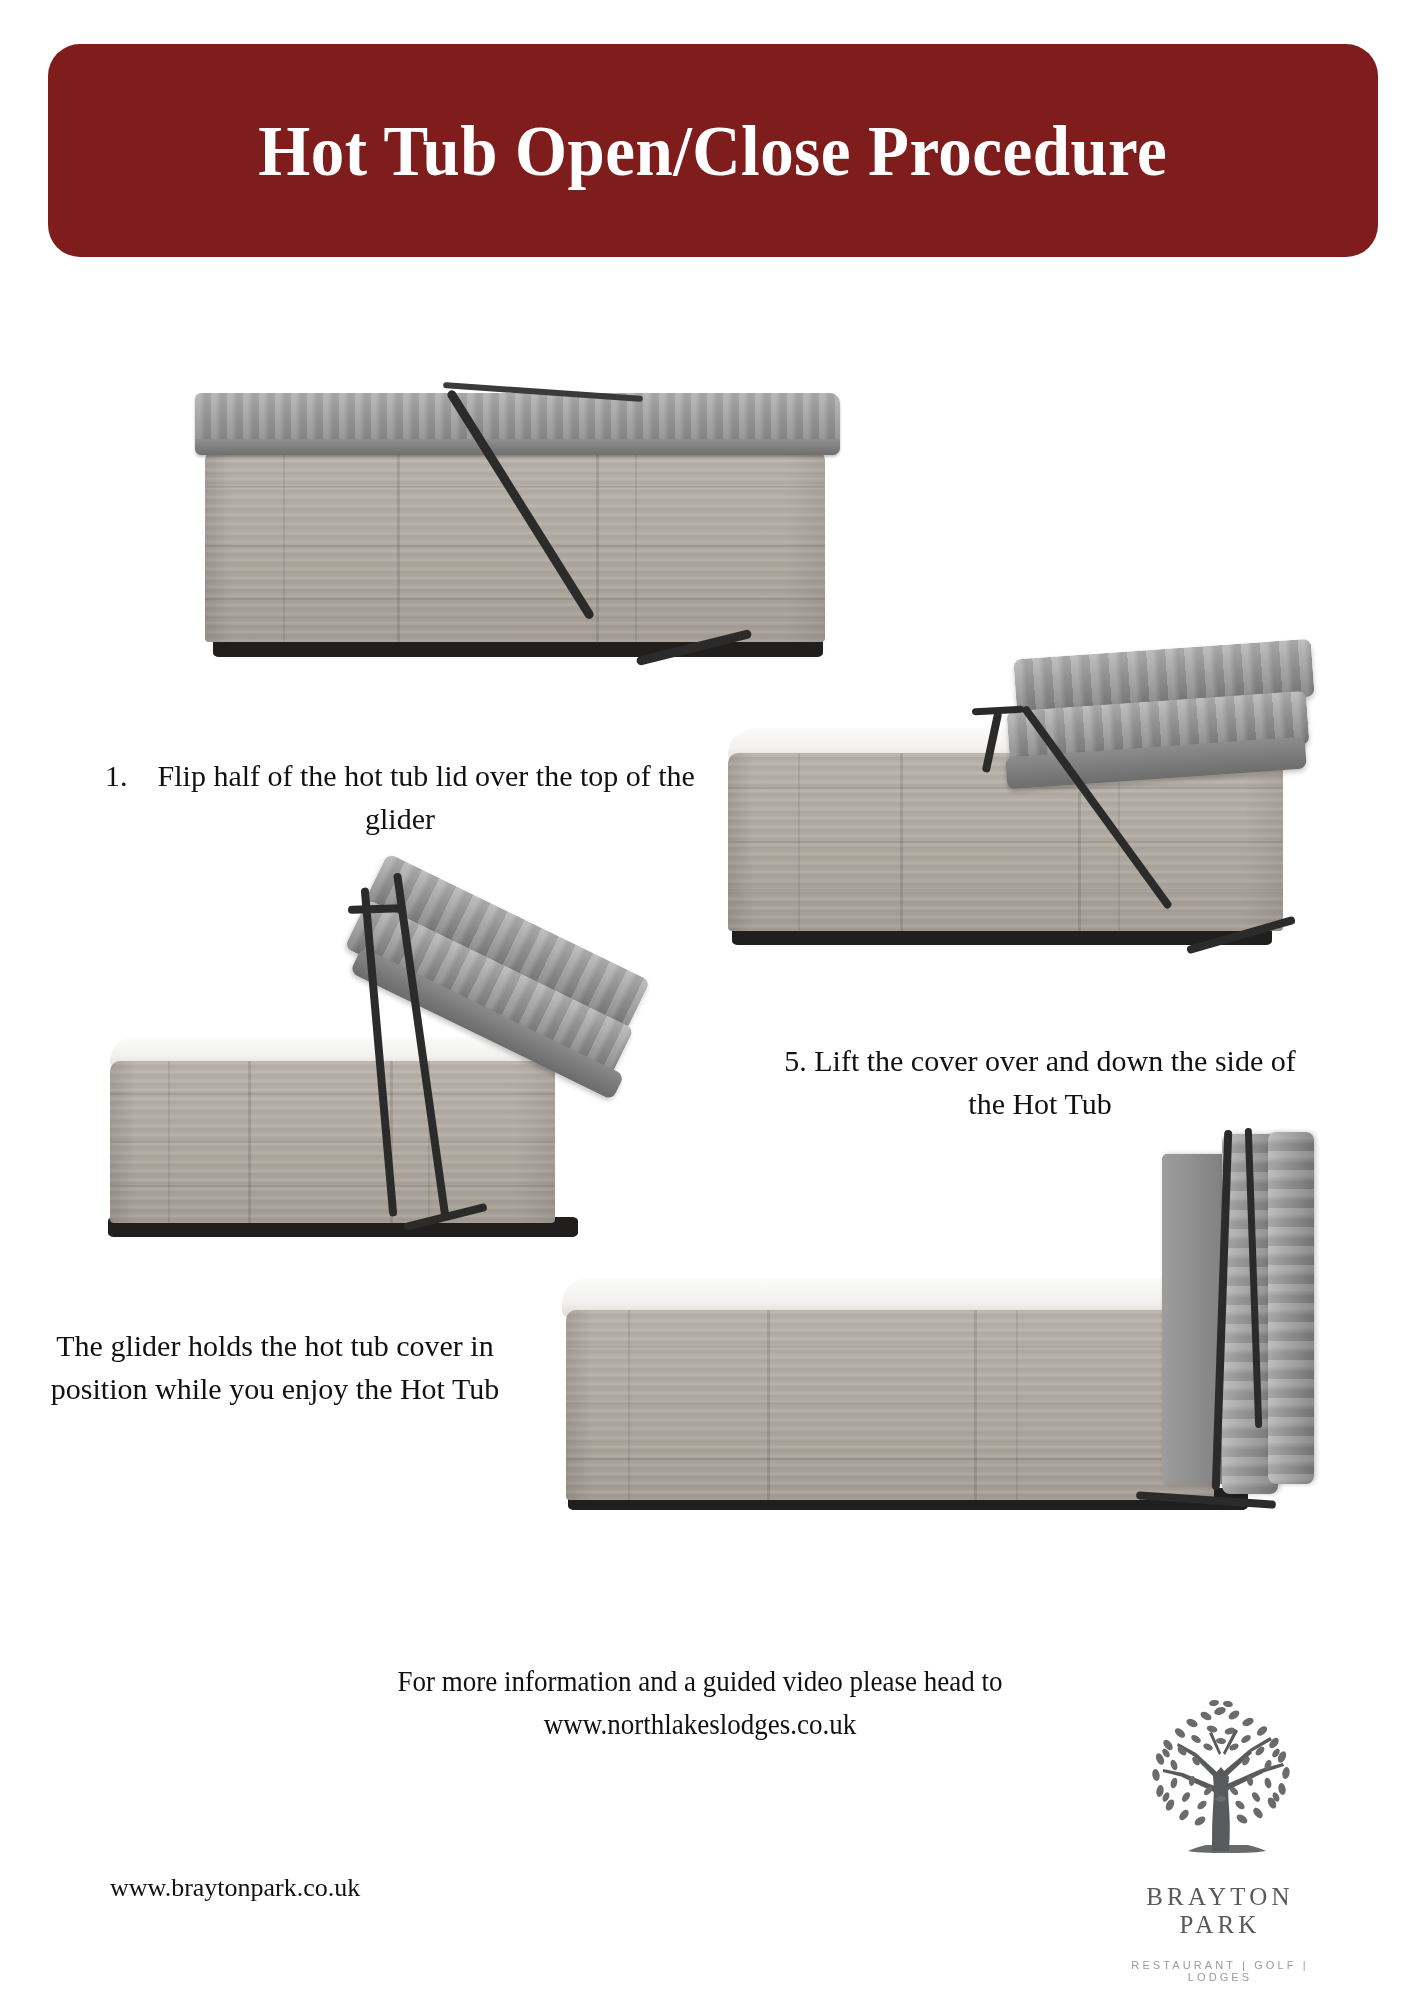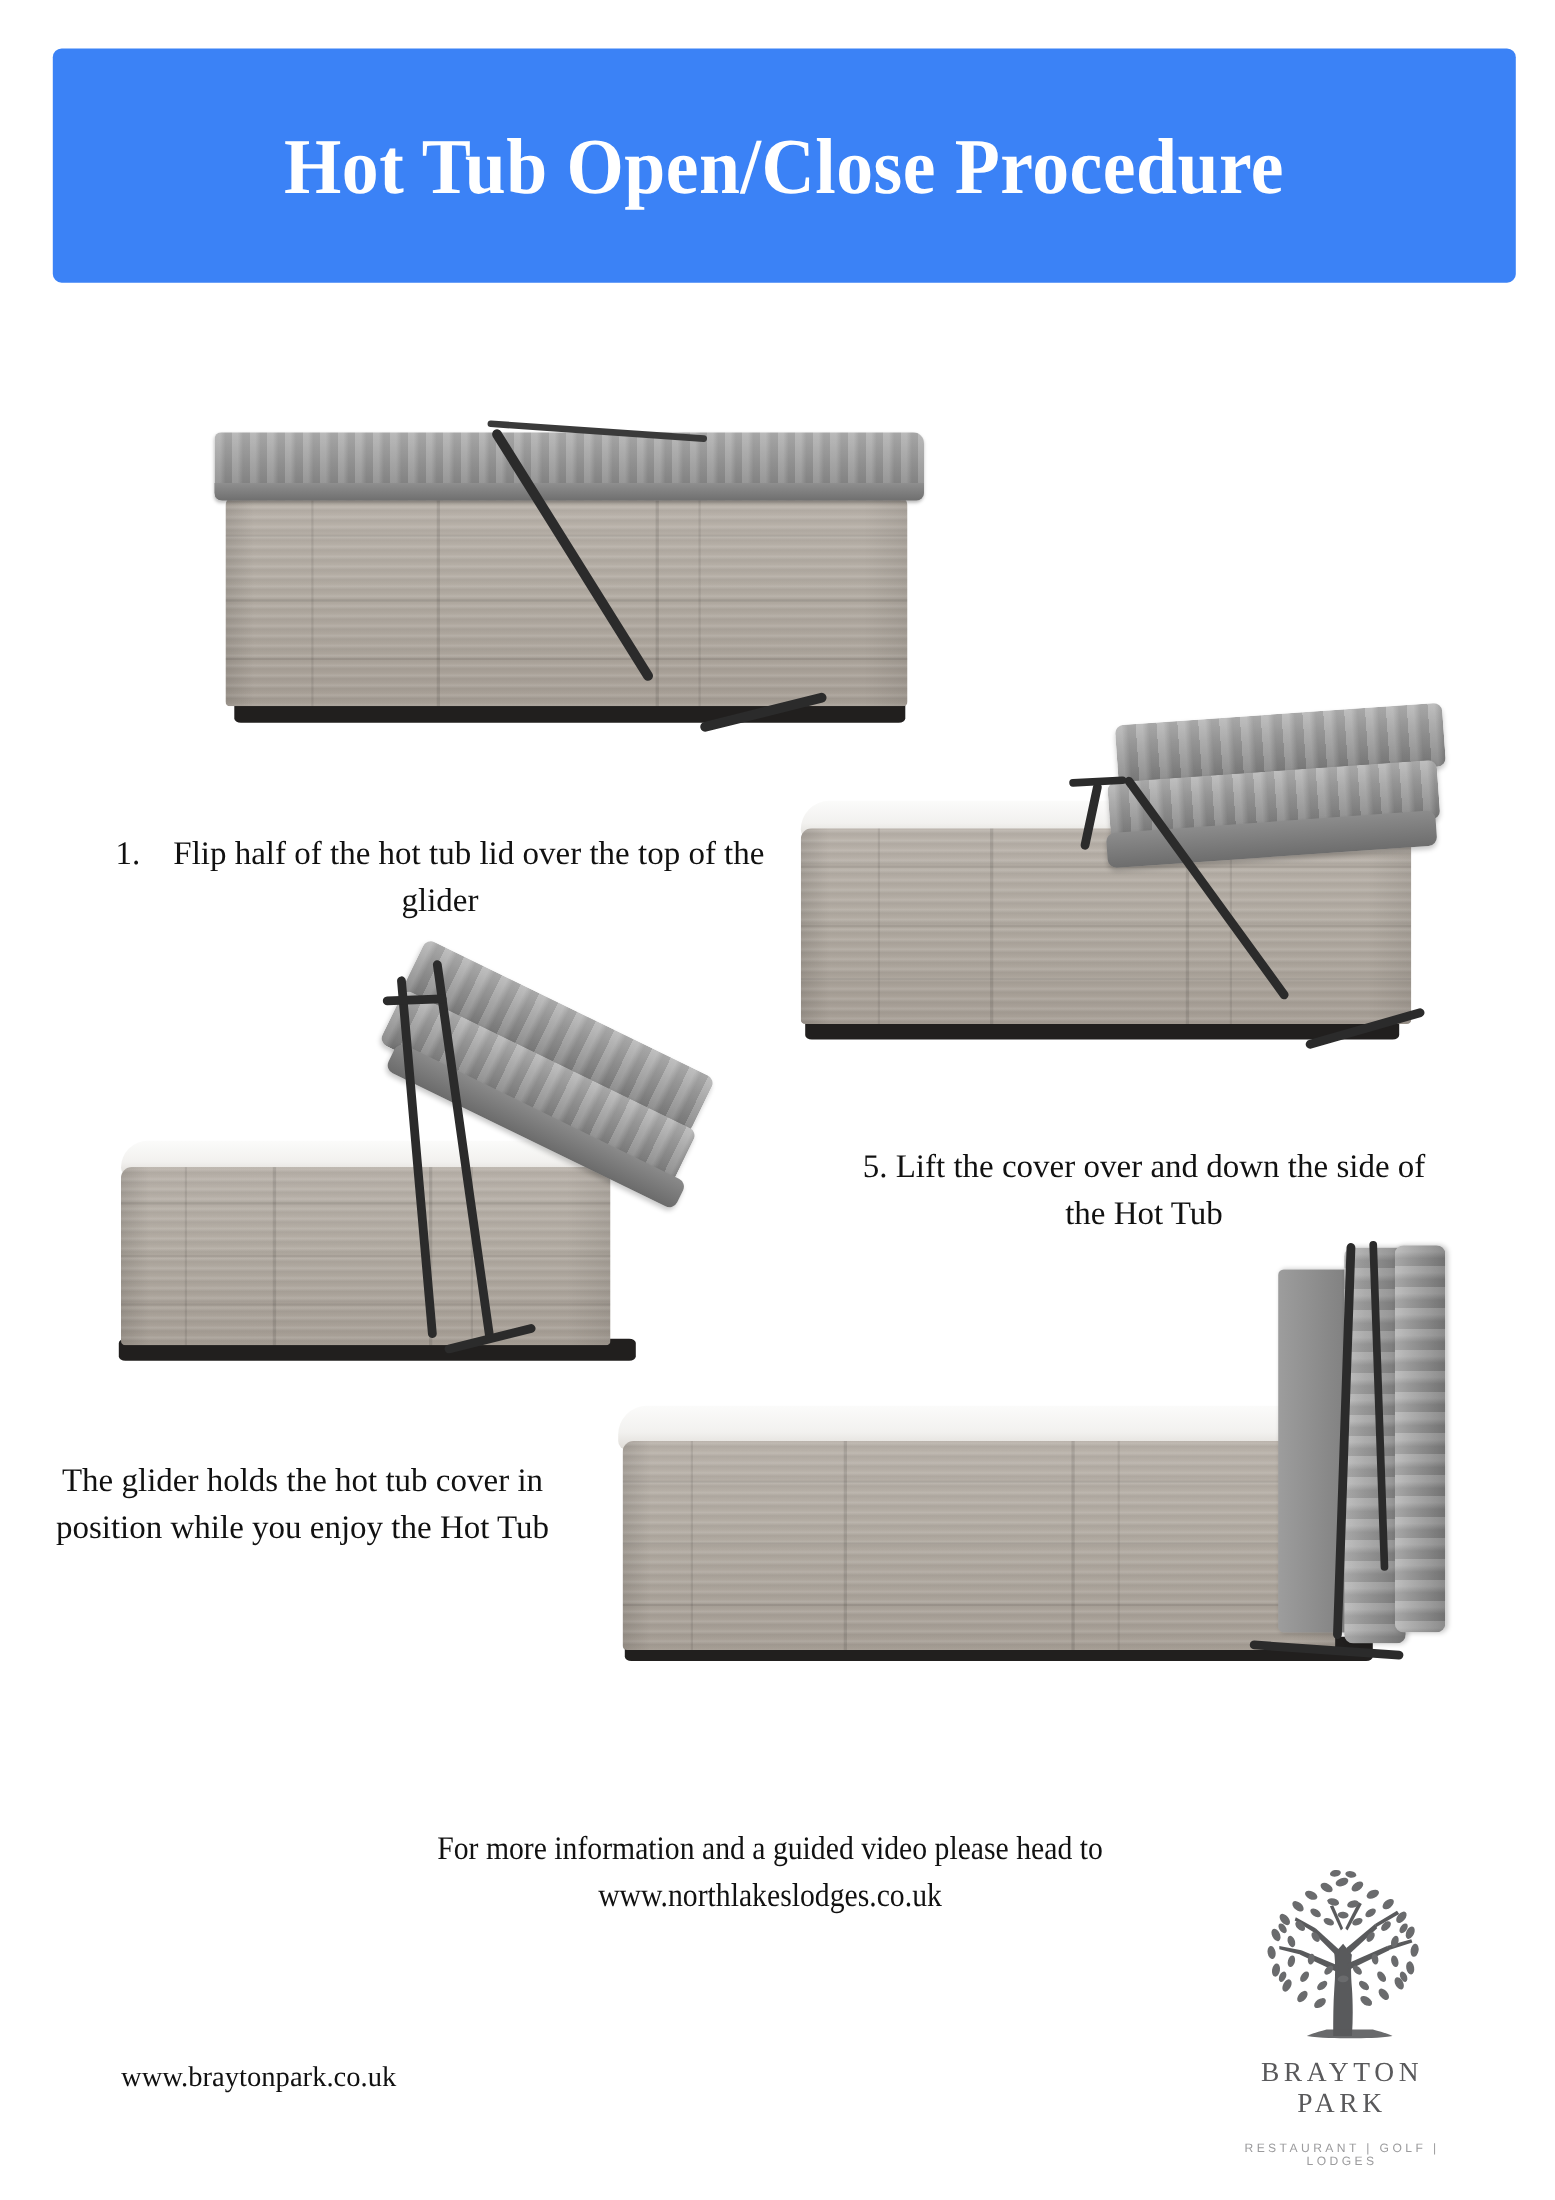--- a/index.html
+++ b/index.html
@@ -8,22 +8,22 @@
     background:#ffffff;
     font-family:"Liberation Serif", serif;
     overflow:hidden;
   }
   .page { position:relative; width:1414px; height:2000px; background:#fff; }
 
   
   .banner {
     position:absolute; left:48px; top:44px;
     width:1330px; height:213px;
-    background:#3b82f6;
-    border-radius:8px;
+    background:#7f1d1d;
+    border-radius:32px;
     display:flex; align-items:center; justify-content:center;
   }
   .banner-title {
     color:#ffffff;
     font-family:"Liberation Serif", serif;
     font-weight:bold;
     font-size:72px;
     letter-spacing:0.5px;
     line-height:1;
     white-space:nowrap;
@@ -141,21 +141,21 @@
 
   
   .logo { position:absolute; left:1105px; top:1695px; width:230px; }
   .logo-tree { display:block; margin:0 auto; }
   .logo-name {
     text-align:center;
     font-family:"Liberation Serif", serif;
     font-size:25px;
     letter-spacing:4.2px;
     color:#59595b;
-    margin-top:8px;
+    margin-top:20px;
   }
   .logo-sub {
     text-align:center;
     font-family:"Liberation Sans", sans-serif;
     font-size:11px;
     letter-spacing:3.1px;
     color:#9b9b9d;
     margin-top:20px;
   }
 </style>

